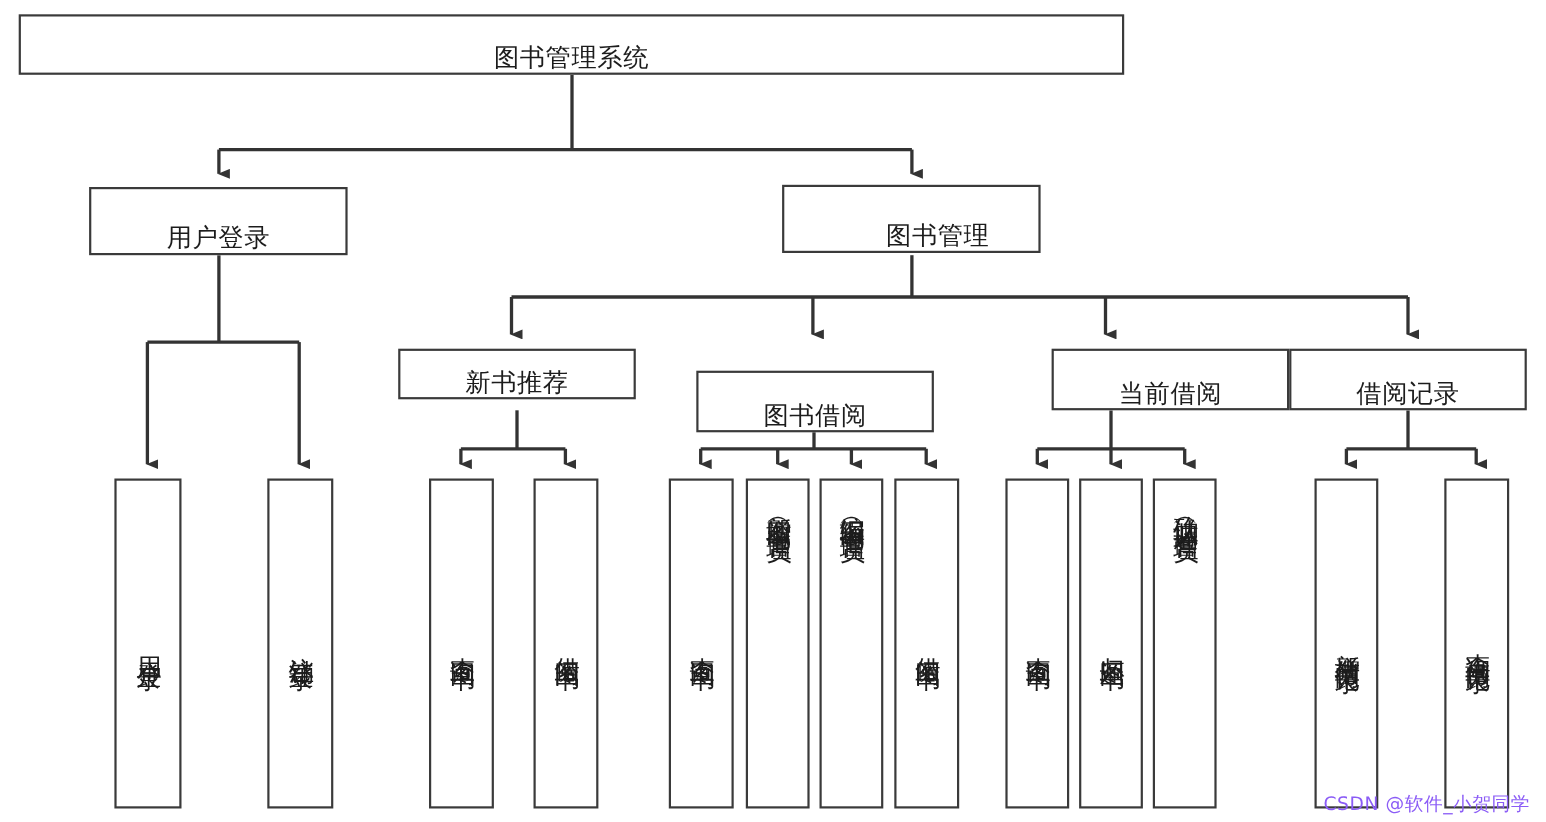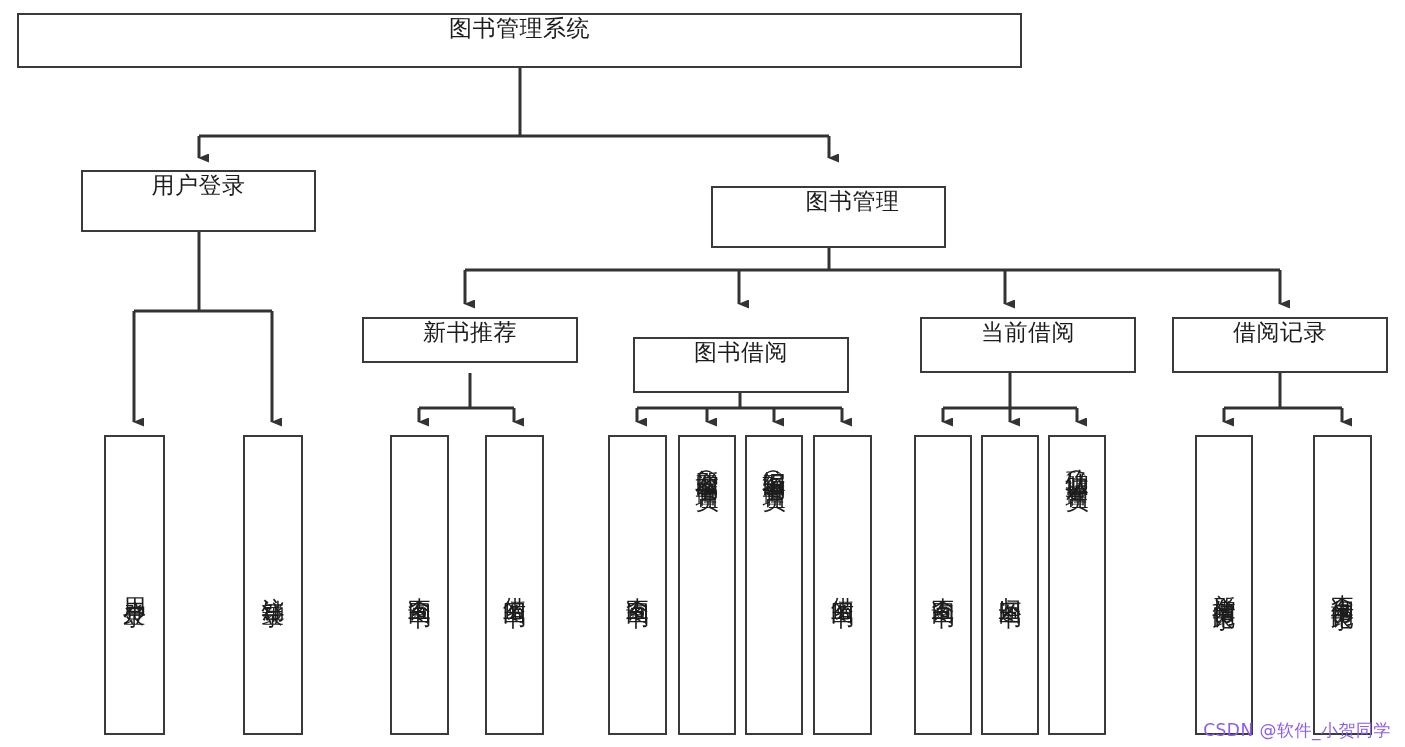--- a/index.html
+++ b/index.html
@@ -25,21 +25,21 @@
     top: 0;
     width: 1405px;
     height: 747px;
   }
   .node-box {
     position: absolute;
     box-sizing: border-box;
     background: #ffffff;
     border: 2px solid #3a3a3a;
     display: flex;
-    align-items: flex-start;
+    align-items: flex-end;
     justify-content: center;
     color: #1c1c1c;
   }
   .node-label {
     font-size: 23px;
     line-height: 1.15;
     letter-spacing: 0.5px;
     white-space: nowrap;
     color: #1c1c1c;
   }
@@ -128,33 +128,33 @@
   </svg>
 
   <div class="node-box" style="left:17px; top:13px; width:1005px; height:55px;">
     <span class="node-label">图书管理系统</span>
   </div>
 
   <div class="node-box" style="left:81px; top:170px; width:235px; height:62px;">
     <span class="node-label">用户登录</span>
   </div>
 
-  <div class="node-box" style="left:711px; top:186px; width:235px; height:62px;padding-left:48px;">
+  <div class="node-box" style="left:711px; top:168px; width:235px; height:62px;padding-left:48px;">
     <span class="node-label">图书管理</span>
   </div>
 
   <div class="node-box" style="left:362px; top:317px; width:216px; height:46px;">
     <span class="node-label">新书推荐</span>
   </div>
 
   <div class="node-box" style="left:633px; top:317px; width:216px; height:56px;margin-top:20px;">
     <span class="node-label">图书借阅</span>
   </div>
 
-  <div class="node-box" style="left:920px; top:317px; width:216px; height:56px;">
+  <div class="node-box" style="left:956px; top:317px; width:216px; height:56px;">
     <span class="node-label">当前借阅</span>
   </div>
 
   <div class="node-box" style="left:1172px; top:317px; width:216px; height:56px;">
     <span class="node-label">借阅记录</span>
   </div>
 
   <div class="node-box leaf center-v" style="left:104px; top:435px; width:61px; height:300px;">
     <span class="node-label">用户登录</span>
   </div>

